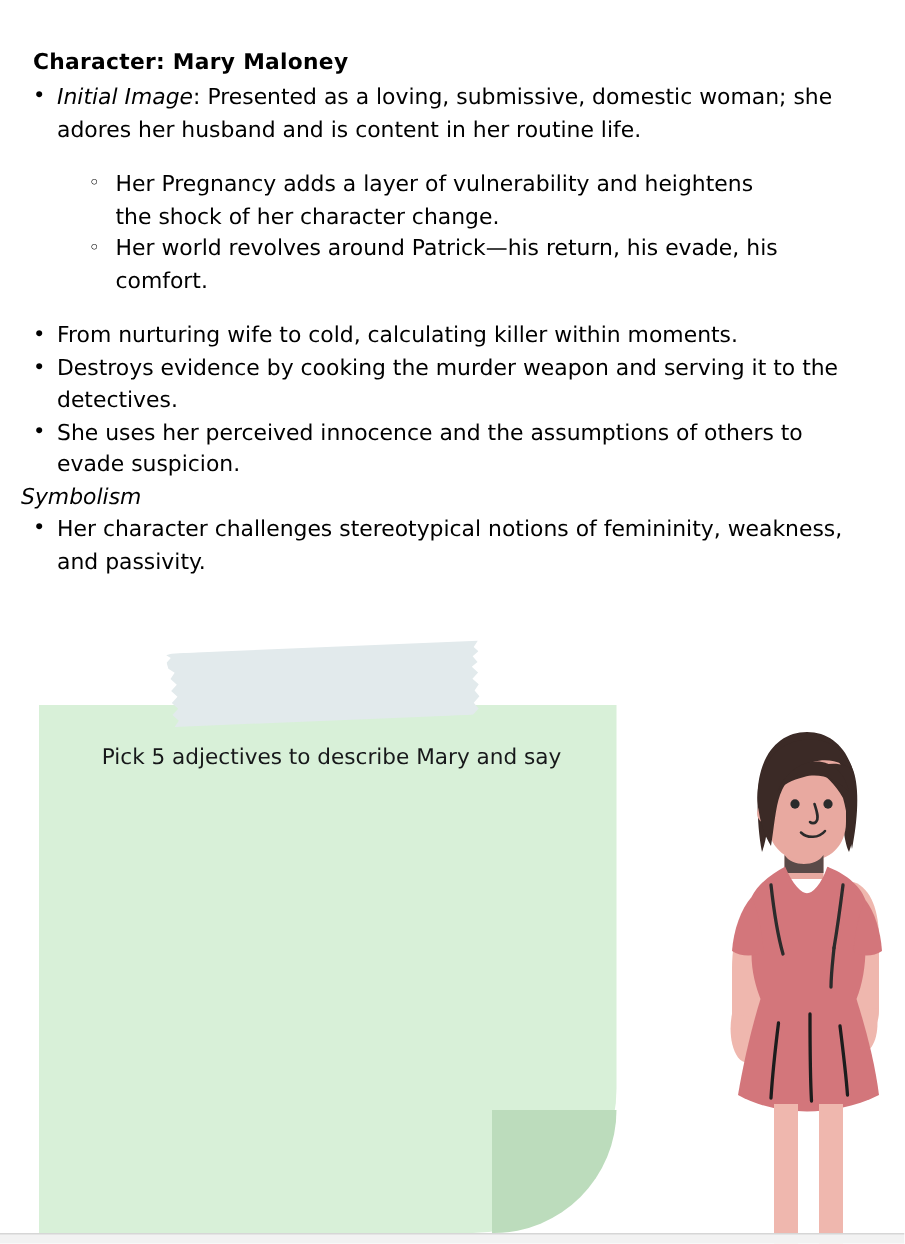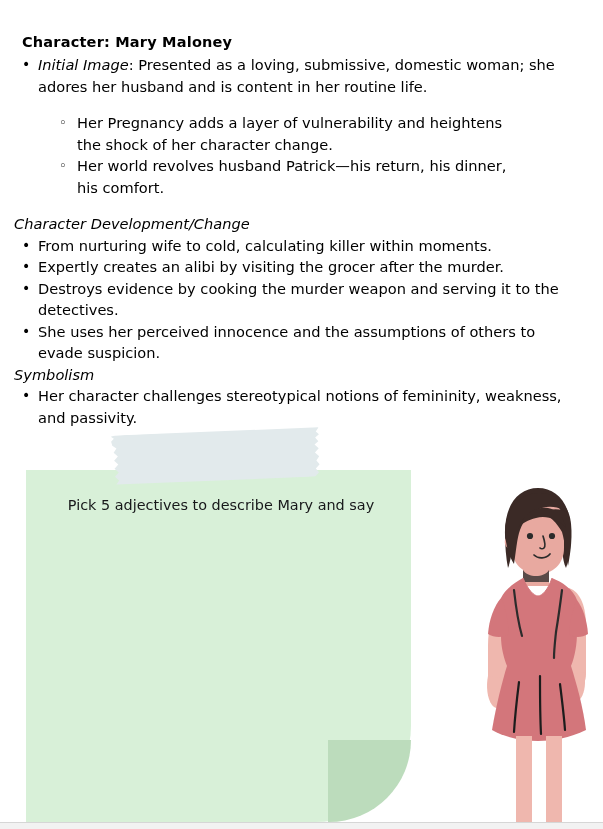--- a/index.html
+++ b/index.html
@@ -158,30 +158,28 @@
 
 <div class="doc">
 
   <div class="doc-title">Character:  Mary Maloney</div>
 
   <ul class="lvl1">
     <li>
       <span class="ital">Initial Image</span><span>: Presented as a loving, submissive, domestic woman; she adores her husband and is content in her routine life.</span>
       <ul class="lvl2">
         <li>Her Pregnancy adds a layer of vulnerability and heightens the shock of her character change.</li>
-        <li>Her world revolves husband Patrick—his return, his dinner, his comfort.</li>
+        <li>Her world revolves around Patrick—his return, his evade, his comfort.</li>
       </ul>
     </li>
   </ul>
 
-  <div class="section-head">Character Development/Change</div>
 
   <ul class="lvl1">
     <li>From nurturing wife to cold, calculating killer within moments.</li>
-    <li>Expertly creates an alibi by visiting the grocer after the murder.</li>
     <li>Destroys evidence by cooking the murder weapon and serving it to the detectives.</li>
     <li>She uses her perceived innocence and the assumptions of others to evade suspicion.</li>
   </ul>
 
   <div class="section-head">Symbolism</div>
 
   <ul class="lvl1">
     <li>Her character challenges stereotypical notions of femininity, weakness, and passivity.</li>
   </ul>
 

